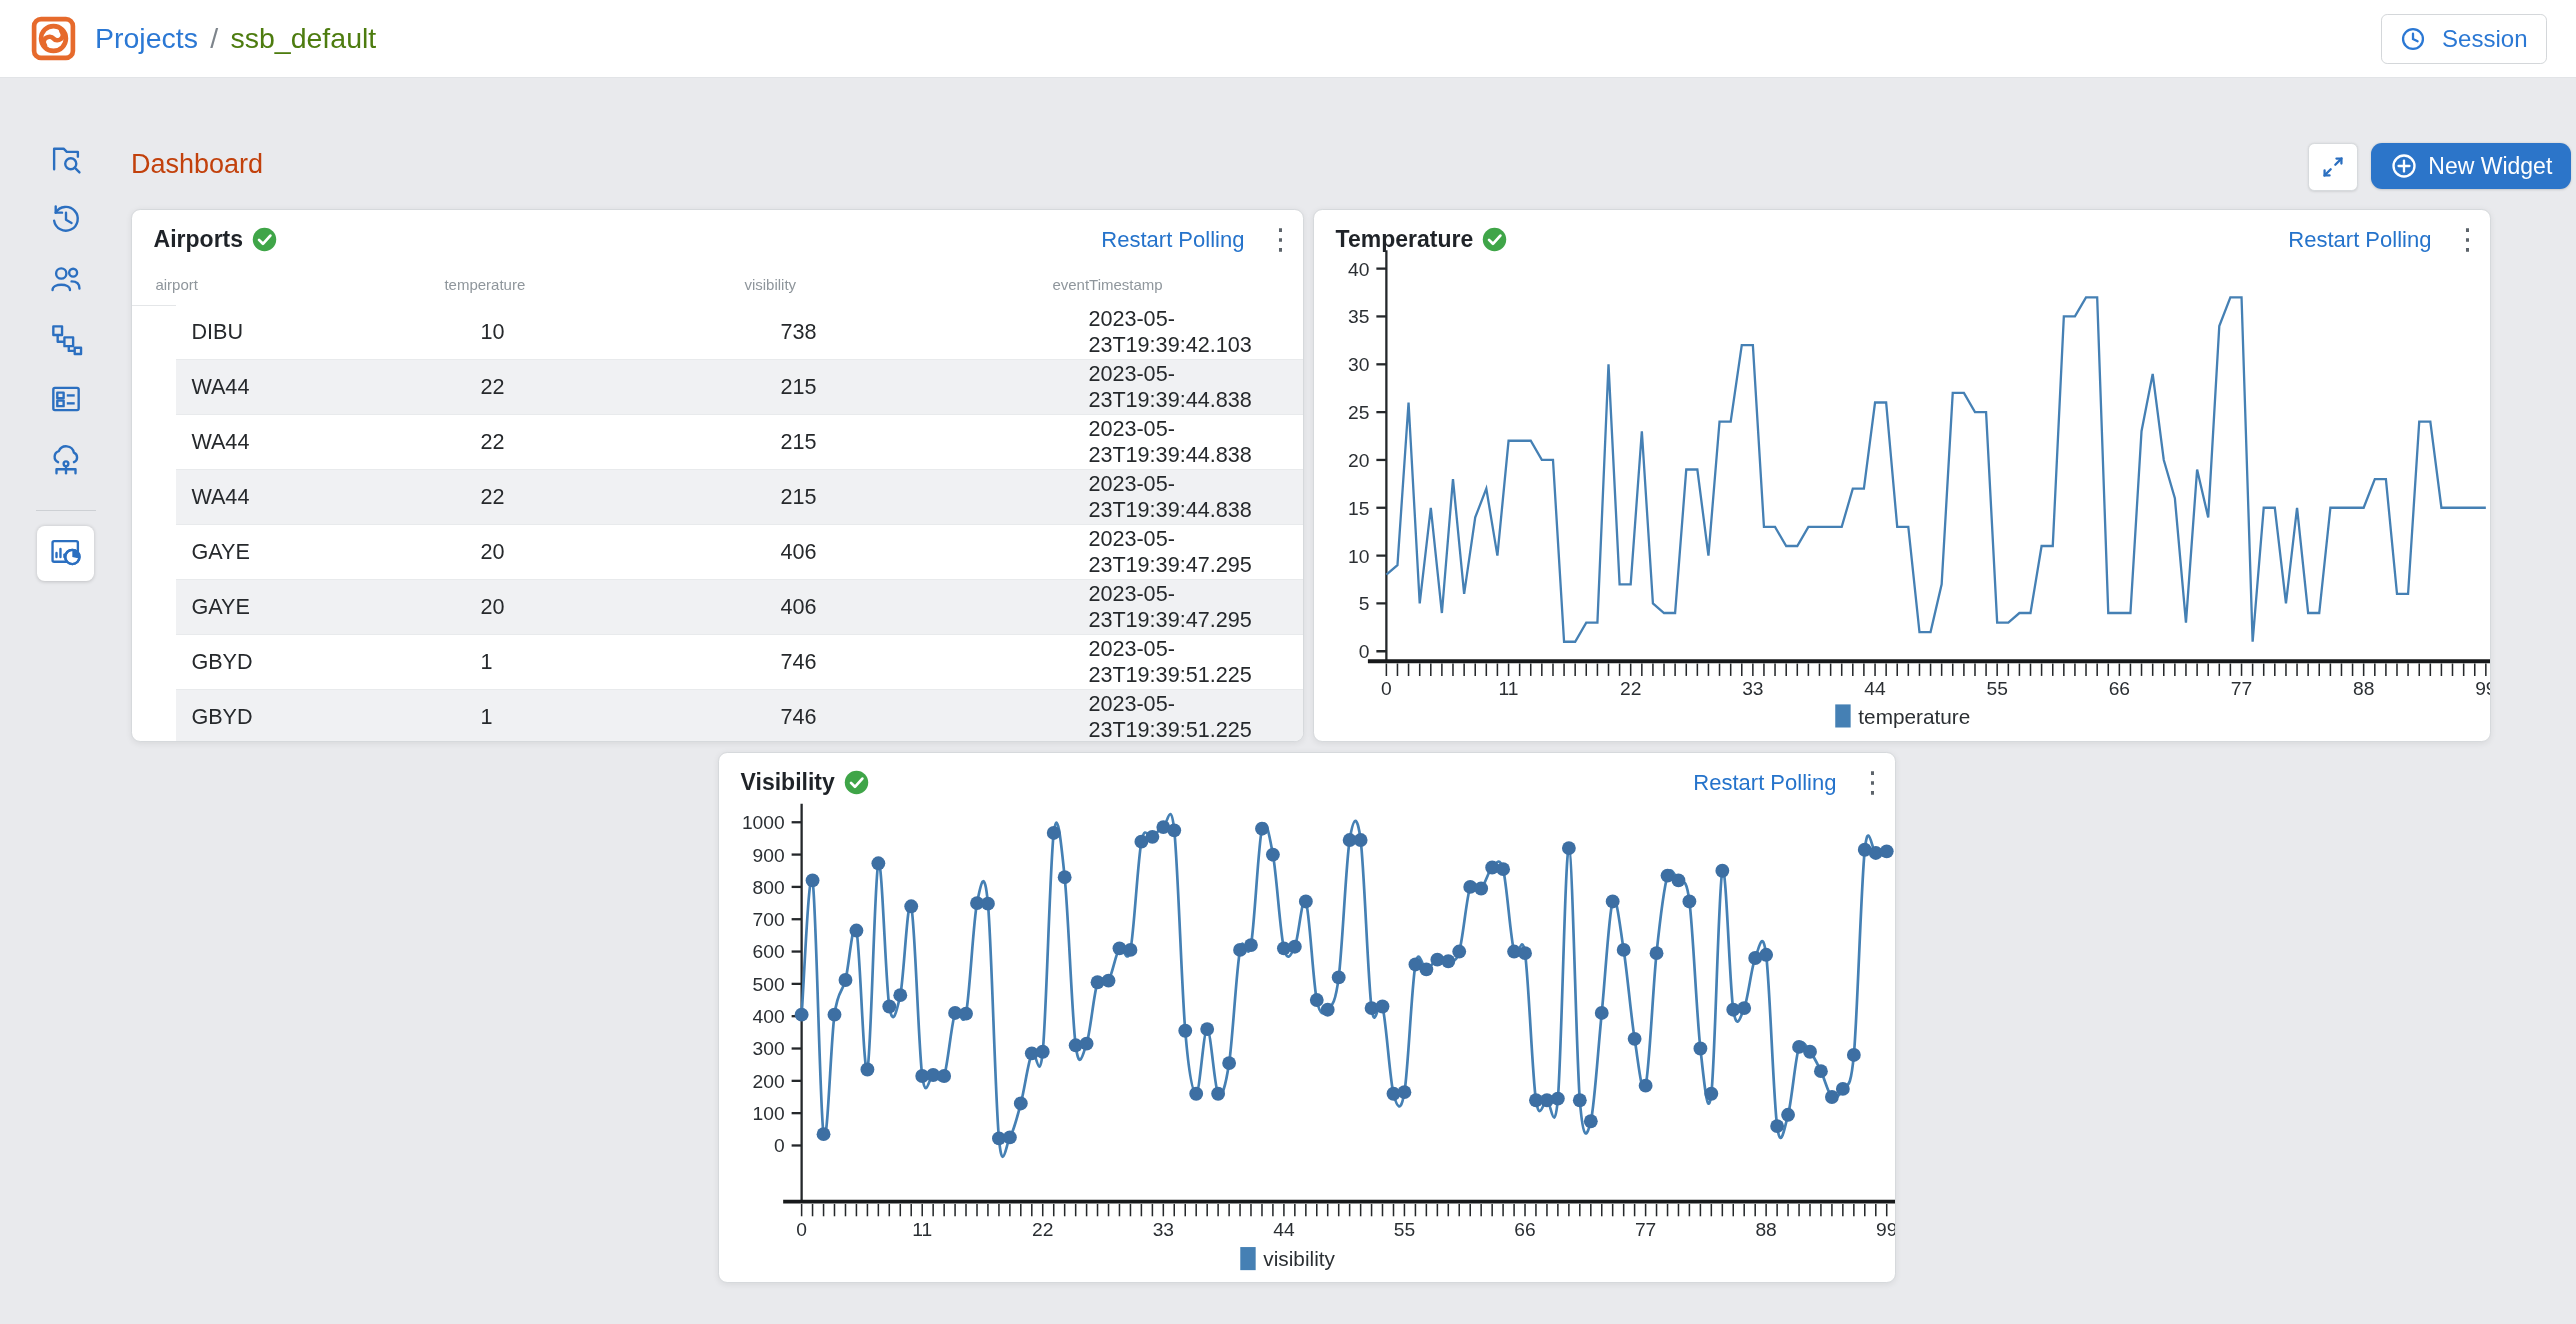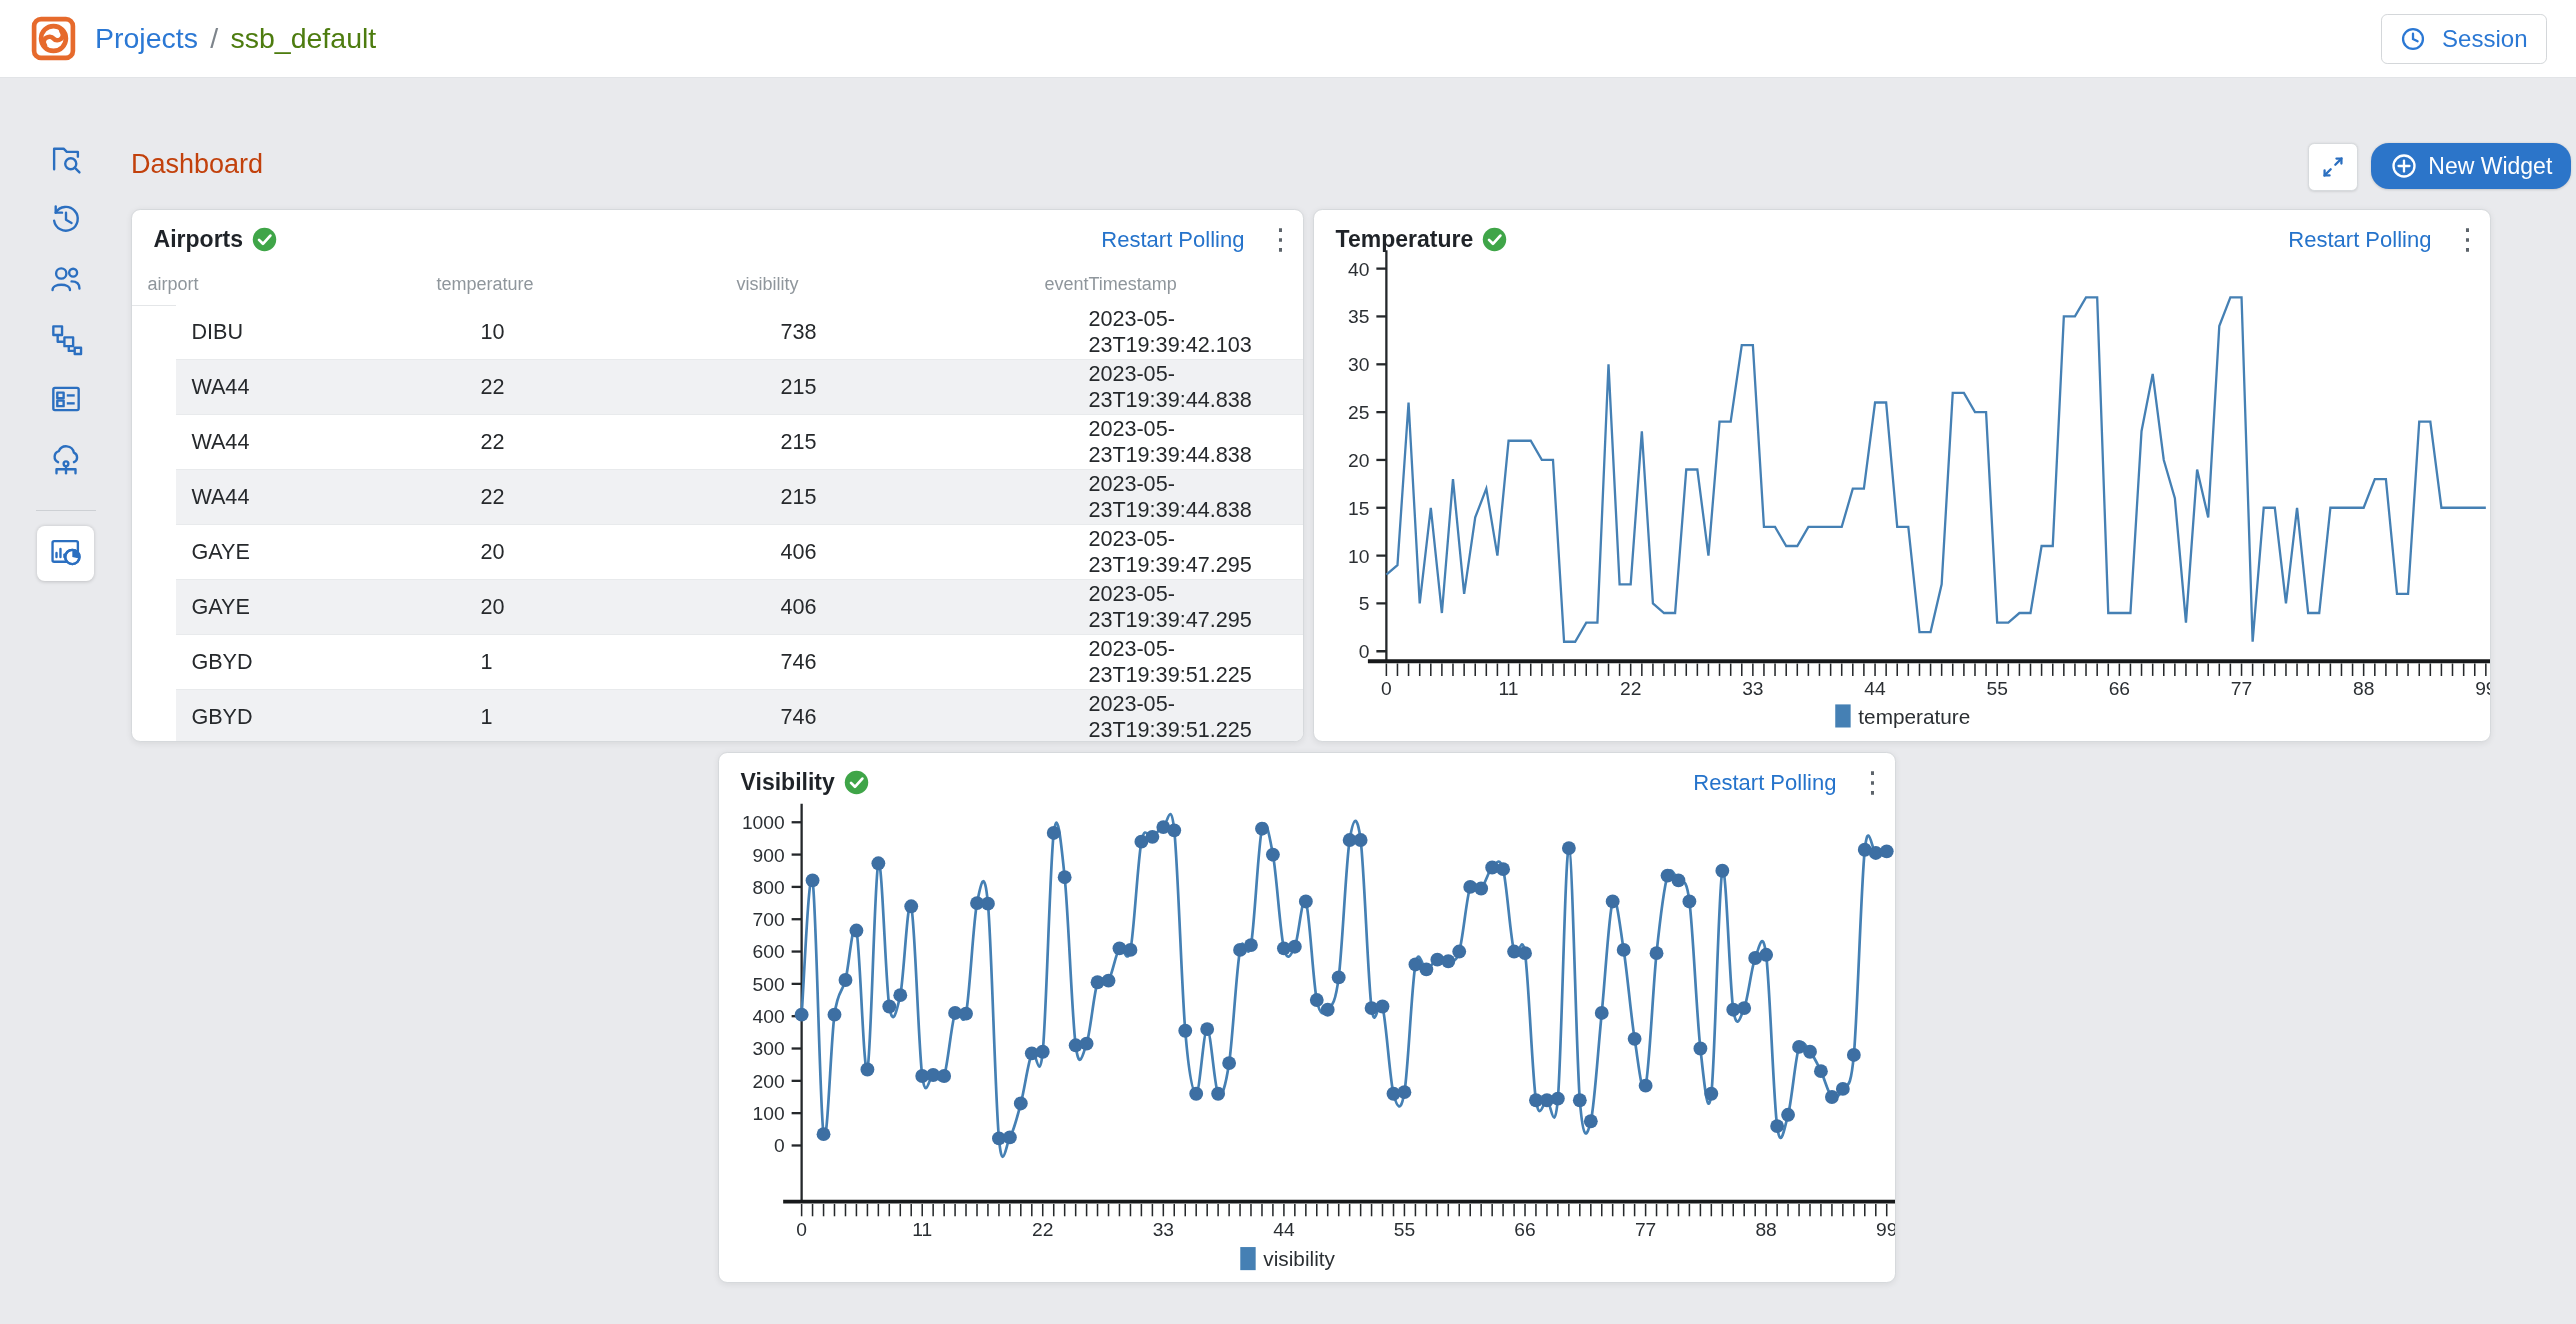--- a/index.html
+++ b/index.html
@@ -20,36 +20,36 @@
 
   
   #sidebar{position:absolute;left:0;top:77px;width:131px;bottom:0;display:flex;flex-direction:column;align-items:center;padding-top:62px;box-sizing:border-box;}
   .side-icon{width:55px;height:40px;margin-bottom:20px;display:flex;align-items:center;justify-content:center;cursor:pointer;}
   .side-divider{width:60px;height:0.8px;background:#cdd0d4;margin:10.8px 0 15.4px 0;}
   .side-active{width:57px;height:55px;background:#ffffff;border-radius:7.7px;box-shadow:0 0.8px 3.8px rgba(0,0,0,.18);display:flex;align-items:center;justify-content:center;cursor:pointer;}
 
   
   .page-title{position:absolute;left:131px;top:149px;font-size:27px;color:#c2410c;}
   .expand-btn{position:absolute;left:2308px;top:143px;width:48px;height:46px;background:#fff;border:0.8px solid #d7dadd;border-radius:6.2px;box-shadow:0 0.8px 2.3px rgba(0,0,0,.10);display:flex;align-items:center;justify-content:center;cursor:pointer;}
-  .newwidget-btn{position:absolute;left:2371px;top:143px;height:46px;padding:0 18.5px;background:#2c75c9;border-radius:18px;display:flex;align-items:center;gap:10.8px;color:#ffffff;font-size:23px;cursor:pointer;box-shadow:0 0.8px 2.3px rgba(0,0,0,.15);}
+  .newwidget-btn{position:absolute;left:2371px;top:143px;height:46px;padding:0 18.5px;background:#2c75c9;border-radius:11px;display:flex;align-items:center;gap:10.8px;color:#ffffff;font-size:23px;cursor:pointer;box-shadow:0 0.8px 2.3px rgba(0,0,0,.15);}
 
   
   .card{position:absolute;background:#ffffff;border:0.8px solid #d6d9dc;border-radius:9.2px;box-shadow:0 1.5px 6.2px rgba(0,0,0,.07);overflow:hidden;box-sizing:border-box;padding-left:16px;}
   #card-airports{left:131px;top:209px;width:1173px;height:533px;}
   #card-temperature{left:1313px;top:209px;width:1178px;height:533px;}
   #card-visibility{left:718px;top:752px;width:1178px;height:531px;}
   .card-head{position:absolute;left:21.6px;right:17px;top:12.3px;height:35px;display:flex;align-items:center;}
   .widget-title{font-size:23px;font-weight:bold;color:#1f2328;}
   .status-ico{margin-left:9.2px;display:flex;}
   .restart-link{margin-left:auto;font-size:22px;color:#2573cb;cursor:pointer;}
   .kebab{margin-left:21.6px;width:20px;text-align:center;font-size:29px;color:#5c636a;cursor:pointer;line-height:31px;}
 
   
   .thead{position:absolute;left:0;right:0;top:54px;height:42px;display:grid;grid-template-columns:289px 300px 308px 1fr;padding-left:15.4px;align-items:center;border-bottom:0.8px solid #e4e6e8;box-sizing:border-box;}
-  .thead span{font-size:18px;color:#8f969c;}
+  .thead span{font-size:15px;color:#8f969c;margin-left:8px;}
   .tbody{position:absolute;left:0;right:0;top:95px;bottom:0;}
   .trow{display:grid;grid-template-columns:289px 300px 308px 1fr;padding-left:15.4px;height:55px;align-items:center;border-bottom:0.8px solid #e8eaec;box-sizing:border-box;background:#ffffff;margin-left:44px;}
   .trow.alt{background:#f0f1f3;}
   .tcell{font-size:21.6px;color:#26292c;}
 
   .chart-svg{position:absolute;left:0;top:0;}
 </style>
 </head>
 <body>
 

